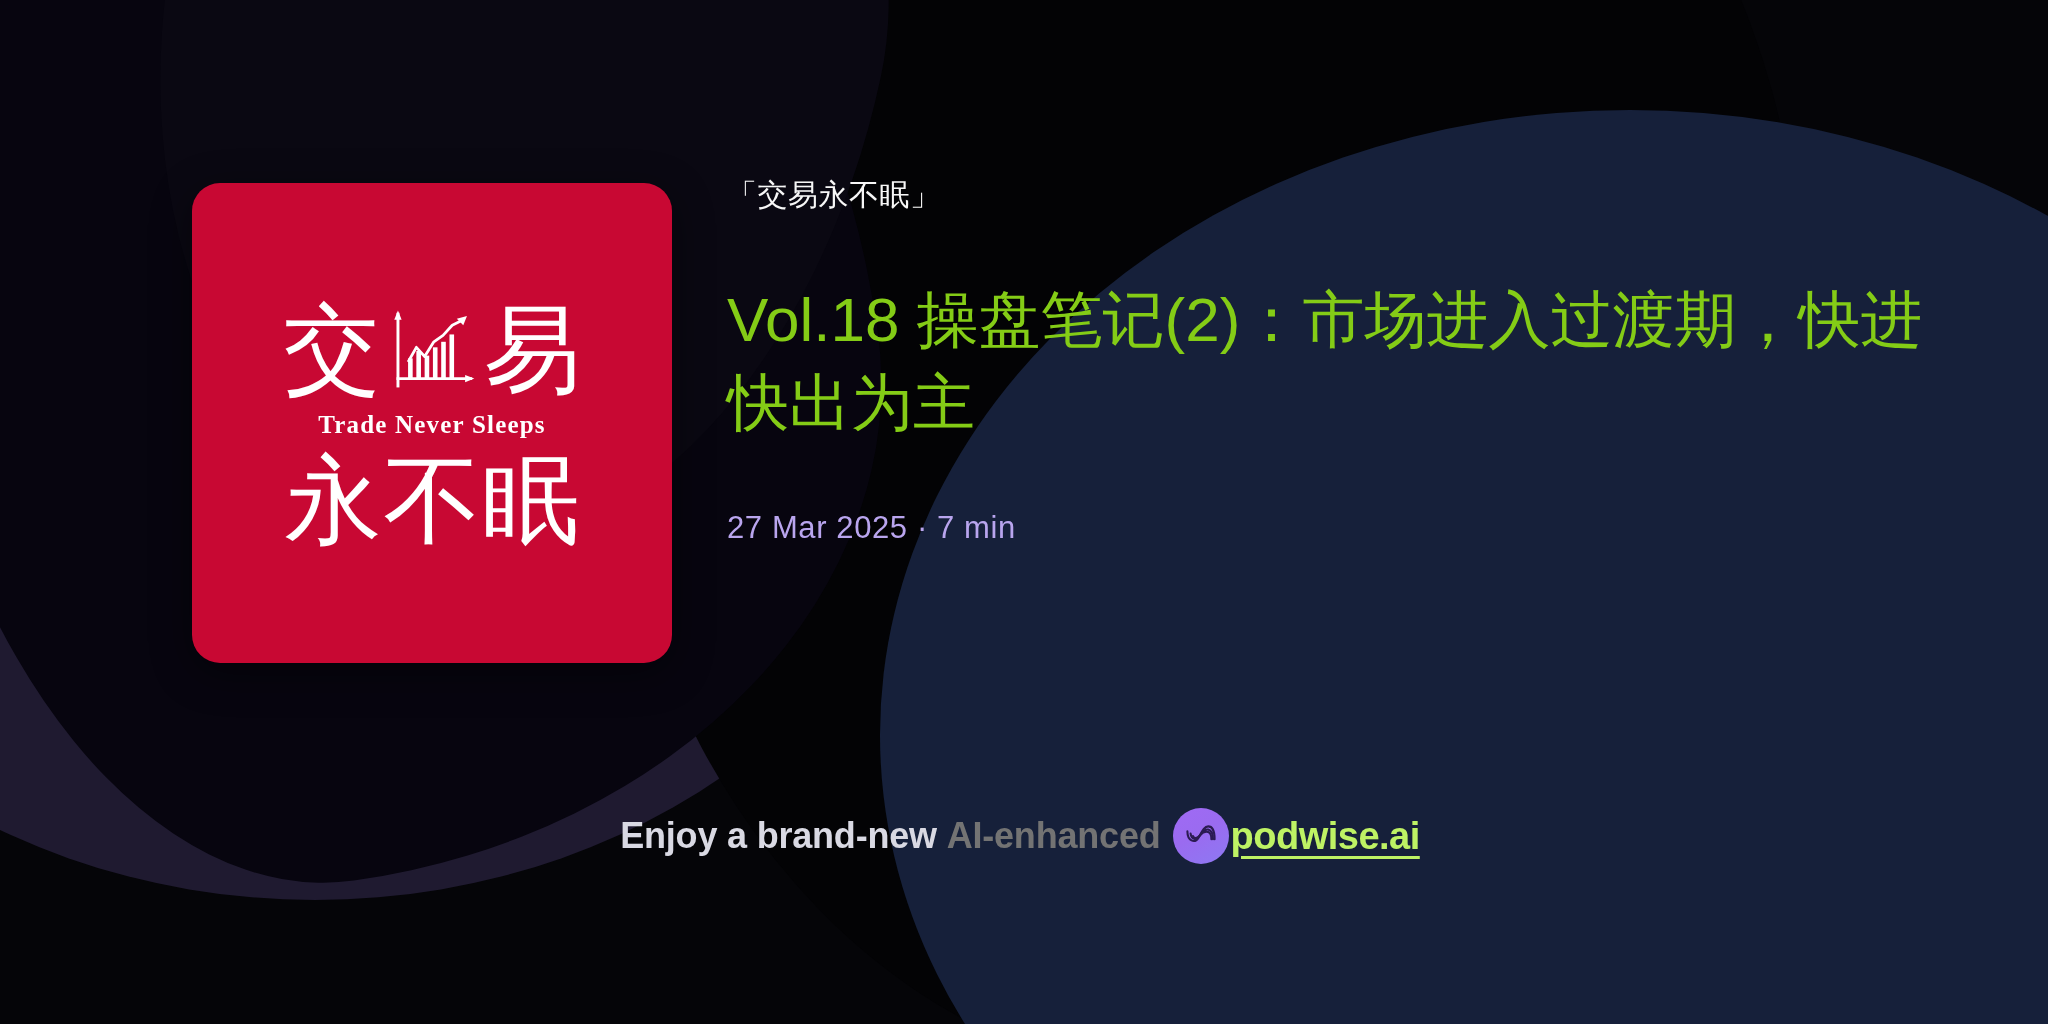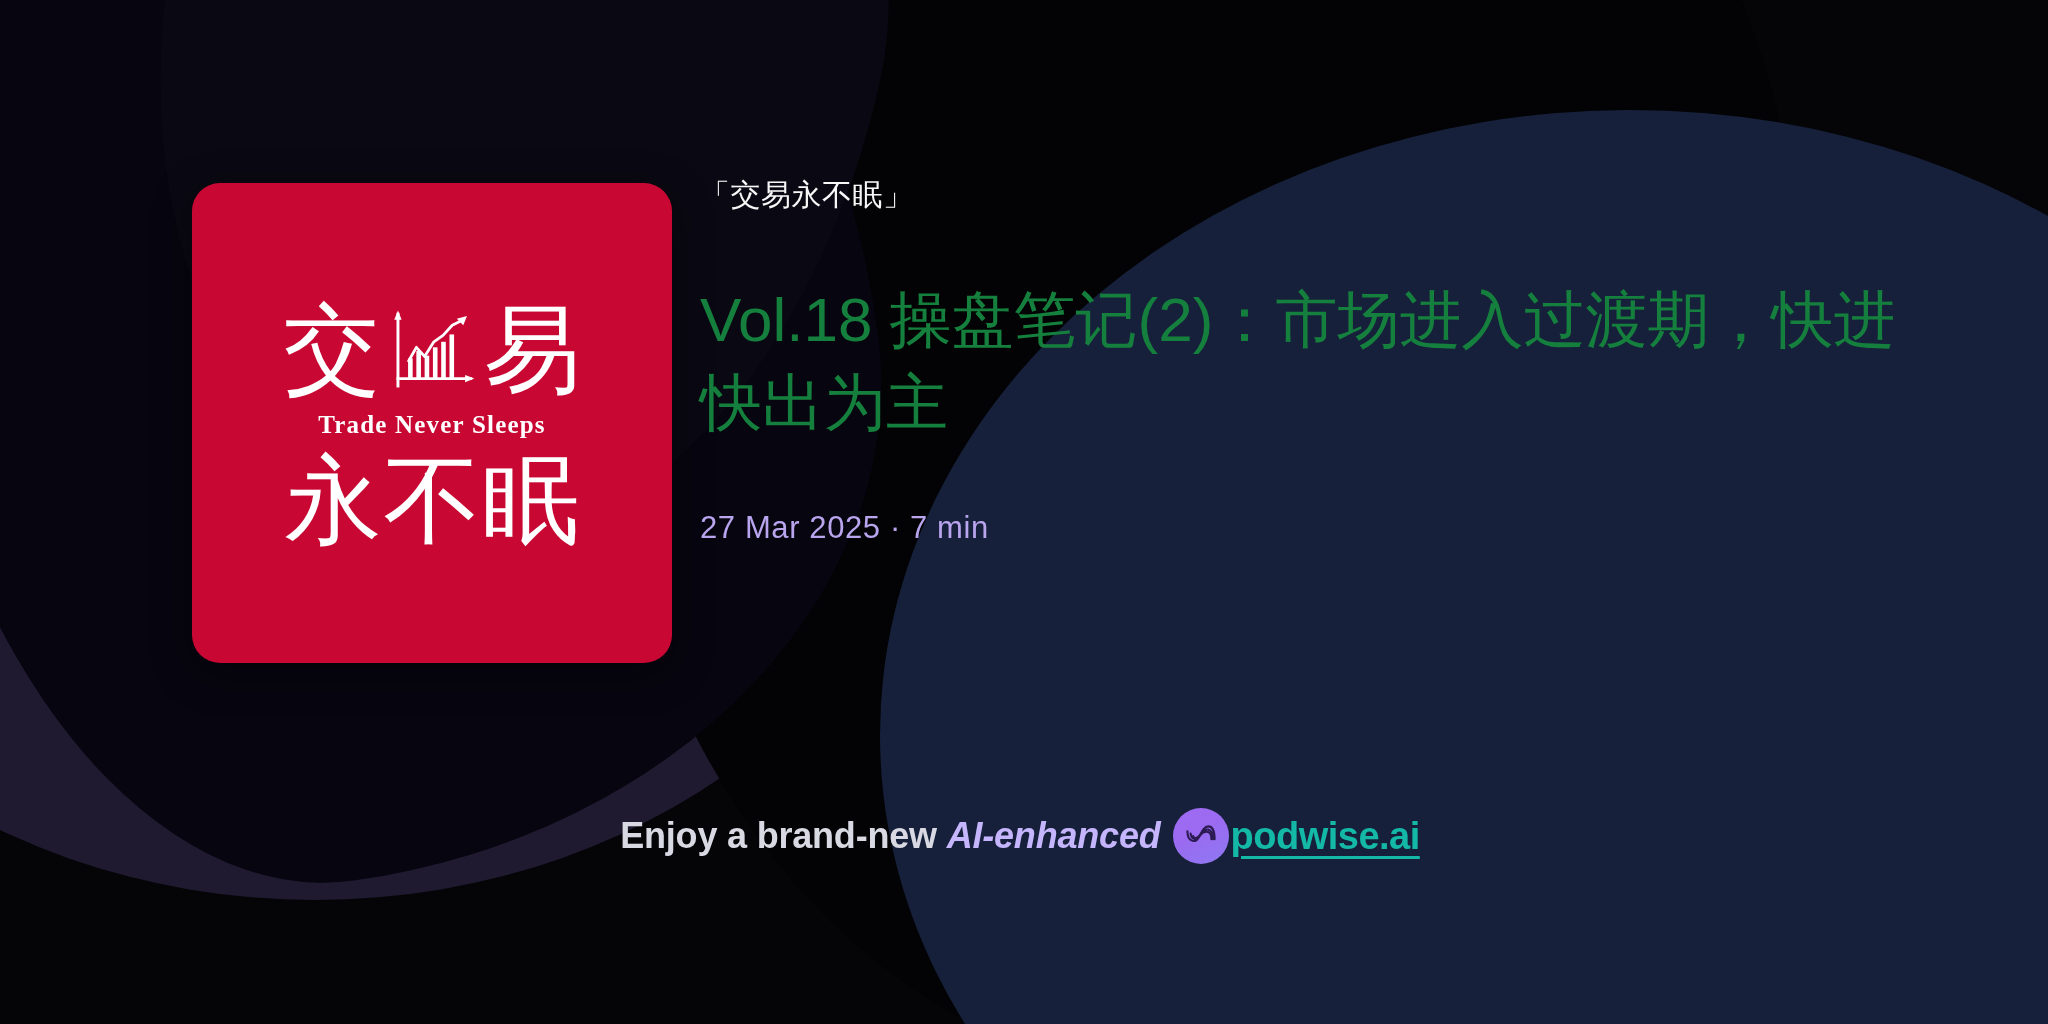--- a/index.html
+++ b/index.html
@@ -127,35 +127,35 @@
   .cover-row-bottom {
     display: flex;
     align-items: center;
     justify-content: center;
     gap: 2px;
   }
 
   
   #episode-info {
     position: absolute;
-    left: 700px;
+    left: 727px;
     top: 175px;
     width: 1230px;
   }
   #podcast-name {
     color: #ffffff;
     font-size: 30px;
     line-height: 1.3;
     font-weight: 400;
     letter-spacing: 0.5px;
     margin: 0;
     opacity: 0.97;
   }
   #episode-title {
-    color: #15803d;
+    color: #84cc16;
     font-size: 62px;
     line-height: 1.34;
     font-weight: 400;
     letter-spacing: 0px;
     margin: 0;
     margin-top: 64px;
     max-width: 1215px;
   }
   #episode-meta {
     margin-top: 66px;
@@ -177,38 +177,37 @@
     font-size: 36px;
     font-weight: bold;
     letter-spacing: -0.2px;
     text-align: right;
   }
   .promo-plain {
     color: #d9d9e3;
     white-space: pre;
   }
   .promo-accent {
-    color: #c4b5fd;
+    color: #737373;
     white-space: pre;
-    font-style: italic;
   }
   #podwise-logo {
     width: 56px;
     height: 56px;
     border-radius: 50%;
     background: linear-gradient(150deg, #a06af4 0%, #9a6bf0 45%, #8d79f2 100%);
     display: inline-flex;
     align-items: center;
     justify-content: center;
     margin-left: 12px;
     margin-right: 2px;
     flex: none;
   }
   #podwise-wordmark {
-    color: #14b8a6;
+    color: #bef264;
     font-size: 38px;
     font-weight: bold;
     text-decoration: underline;
     text-underline-offset: 7px;
     text-decoration-thickness: 3px;
     letter-spacing: -0.5px;
   }
 </style>
 </head>
 <body>

